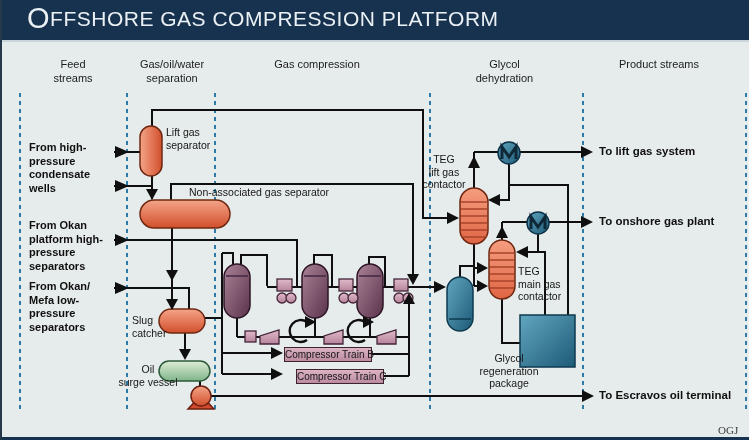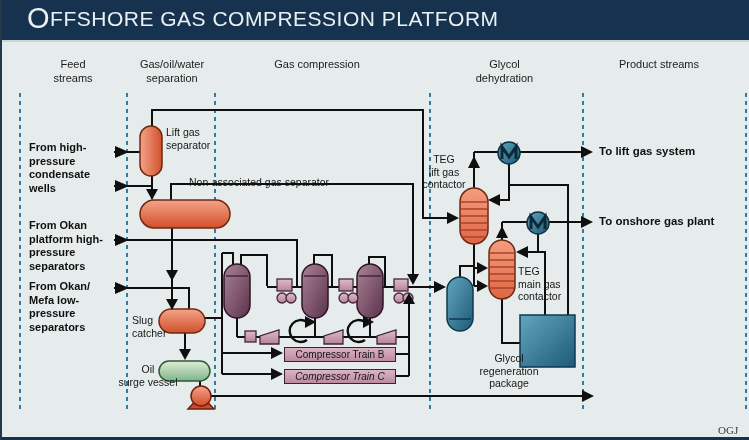--- a/index.html
+++ b/index.html
@@ -27,24 +27,24 @@
   }
   .title-text .cap{font-size:29px;line-height:21px;vertical-align:-2px;}
   .bottom-bar{position:absolute;left:0;bottom:0;width:749px;height:3px;background:var(--header_bar);}
   svg.diagram{position:absolute;left:0;top:0;}
   .lbl{position:absolute;font-size:10.5px;line-height:12.5px;color:#161616;white-space:nowrap;}
   .lbl div{white-space:nowrap;}
   .col-header{position:absolute;font-size:11px;line-height:14px;color:#1c1c1c;text-align:center;}
   .feed-lbl{position:absolute;font-weight:bold;font-size:11px;line-height:13.6px;color:#101010;white-space:nowrap;}
   .product-lbl{position:absolute;font-weight:bold;font-size:11.5px;color:#101010;white-space:nowrap;}
   .train-box{
-    position:absolute;width:112px;height:15px;box-sizing:border-box;
+    position:absolute;width:88px;height:15px;box-sizing:border-box;
     background:linear-gradient(180deg,#dcb4c3,#bb8aa0);
     border:1px solid #3f2230;
-    font-size:10px;line-height:13px;text-align:center;color:#141414;white-space:nowrap;
+    font-size:10px;line-height:13px;text-align:right;color:#141414;white-space:nowrap;
   }
   .credit{position:absolute;font-family:"Liberation Serif",serif;font-size:11px;color:#3a3a3a;}
   .center{text-align:center;}
 </style>
 </head>
 <body>
 
 <div class="stage">
 
   <div class="title-bar">
@@ -254,21 +254,21 @@
     <div>From  Okan/</div>
       <div>Mefa low-</div>
     <div>pressure</div>
       <div>separators</div>
   </div>
 
   <div class="lbl" style="left:164px;top:126px;">
     <div>Lift gas</div>
       <div>separator</div>
   </div>
-  <div class="lbl" style="left:176px;top:176px;padding-left:11px;">
+  <div class="lbl" style="left:176px;top:186px;padding-left:11px;">
     <div>Non-associated gas separator</div>
   </div>
   <div class="lbl" style="left:130px;top:314px;">
     <div>Slug</div>
       <div>catcher</div>
   </div>
   <div class="lbl center" style="left:116px;top:363px;width:60px;">
     <div>Oil</div>
       <div>surge vessel</div>
   </div>
@@ -284,23 +284,24 @@
   </div>
   <div class="lbl center" style="left:474px;top:352px;width:66px;">
     <div>Glycol</div>
       <div>regeneration</div>
     <div>package</div>
   </div>
 
   <div class="train-box" style="left:282px;top:347px;">
     <span>Compressor Train B</span>
   </div>
-  <div class="train-box" style="left:282px;top:369px;font-style:italic;">
+  <div class="train-box" style="left:294px;top:369px;">
     <span>Compressor Train C</span>
   </div>
 
   <div class="product-lbl" style="left:597px;top:145px;">To lift gas system</div>
   <div class="product-lbl" style="left:597px;top:215px;text-align:center;">To onshore gas plant</div>
+  <div class="product-lbl" style="left:597px;top:389px;">To Escravos oil terminal</div>
 
   <div class="credit" style="left:716px;top:424px;">OGJ</div>
 
   <div class="bottom-bar"></div>
 </div>
 
 </body></html>

